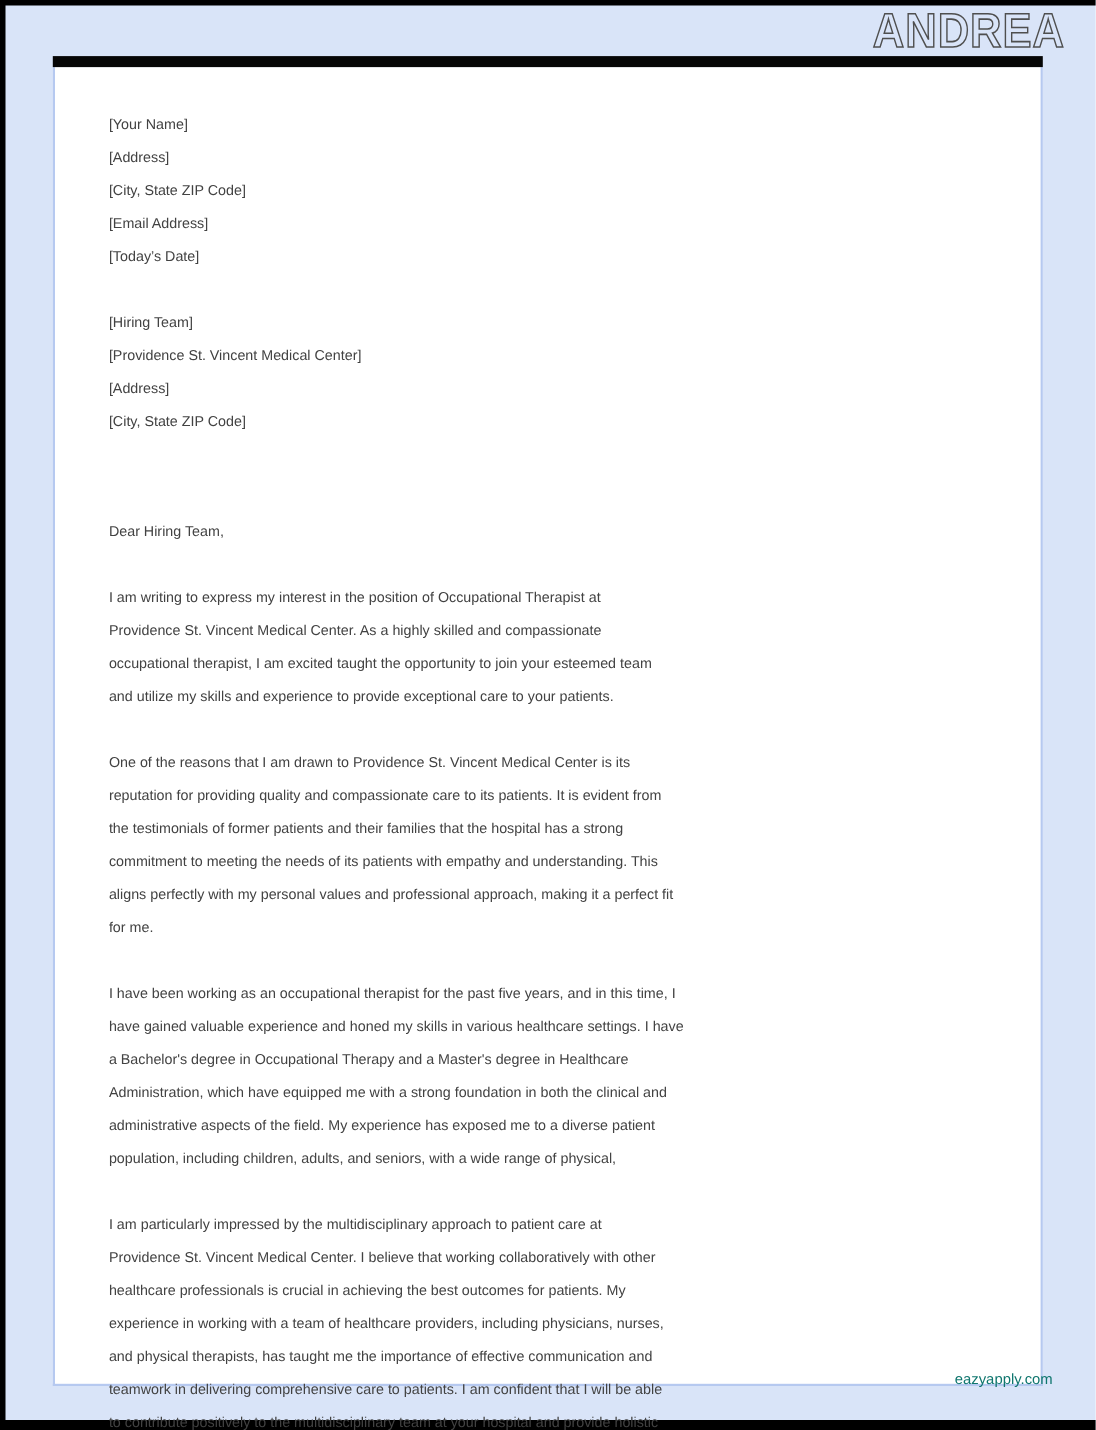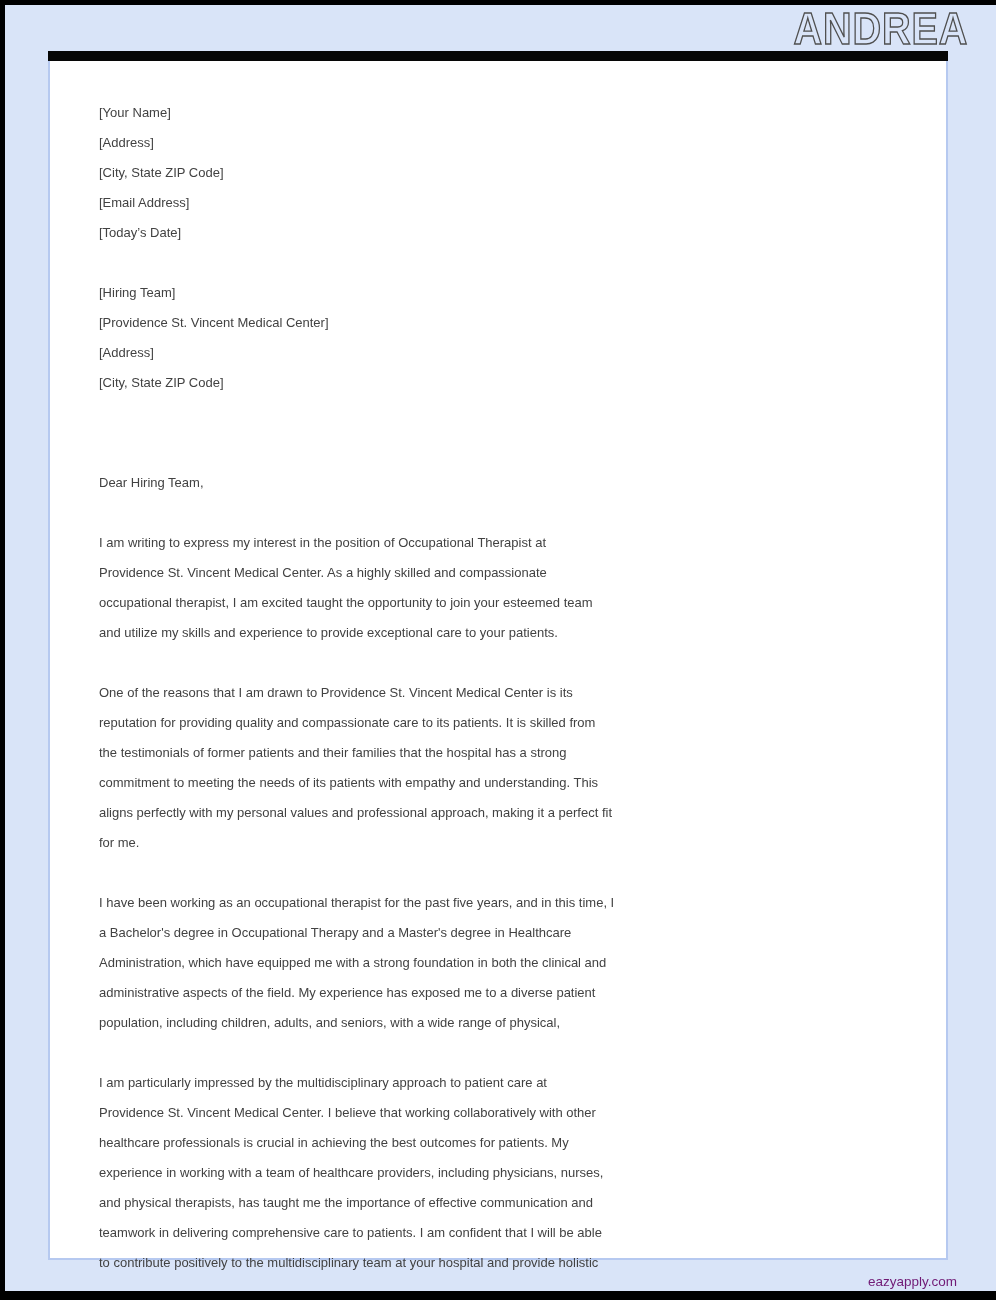--- a/index.html
+++ b/index.html
@@ -69,24 +69,23 @@
   }
   .spacer { height: 30px; }
   .salutation {
     height: 30px; line-height: 30px; white-space: nowrap; margin-top: 40px;
   }
   .watermark {
     position: absolute;
     top: 1245px; right: 59px;
     font-size: 13.5px;
     line-height: 17px;
-    color: #701a75;
+    color: #0f766e;
     z-index: 4;
     white-space: nowrap;
-    margin-top: 28px;
   }
 </style>
 </head>
 <body>
 
 <div class="viewport">
 
   <div class="frame"></div>
 
   <div class="brand">ANDREA</div>
@@ -124,31 +123,32 @@
         <div class="line">I am writing to express my interest in the position of Occupational Therapist at</div>
         <div class="line">Providence St. Vincent Medical Center. As a highly skilled and compassionate</div>
         <div class="line">occupational therapist, I am excited taught the opportunity to join your esteemed team</div>
         <div class="line">and utilize my skills and experience to provide exceptional care to your patients.</div>
       </div>
 
     <div class="spacer"></div>
 
     <div>
         <div class="line">One of the reasons that I am drawn to Providence St. Vincent Medical Center is its</div>
-        <div class="line">reputation for providing quality and compassionate care to its patients. It is skilled from</div>
+        <div class="line">reputation for providing quality and compassionate care to its patients. It is evident from</div>
         <div class="line">the testimonials of former patients and their families that the hospital has a strong</div>
         <div class="line">commitment to meeting the needs of its patients with empathy and understanding. This</div>
         <div class="line">aligns perfectly with my personal values and professional approach, making it a perfect fit</div>
         <div class="line">for me.</div>
       </div>
 
     <div class="spacer"></div>
 
     <div>
         <div class="line">I have been working as an occupational therapist for the past five years, and in this time, I</div>
+        <div class="line">have gained valuable experience and honed my skills in various healthcare settings. I have</div>
         <div class="line">a Bachelor's degree in Occupational Therapy and a Master's degree in Healthcare</div>
         <div class="line">Administration, which have equipped me with a strong foundation in both the clinical and</div>
         <div class="line">administrative aspects of the field. My experience has exposed me to a diverse patient</div>
         <div class="line">population, including children, adults, and seniors, with a wide range of physical,</div>
       </div>
 
     <div class="spacer"></div>
 
     <div>
         <div class="line">I am particularly impressed by the multidisciplinary approach to patient care at</div>

